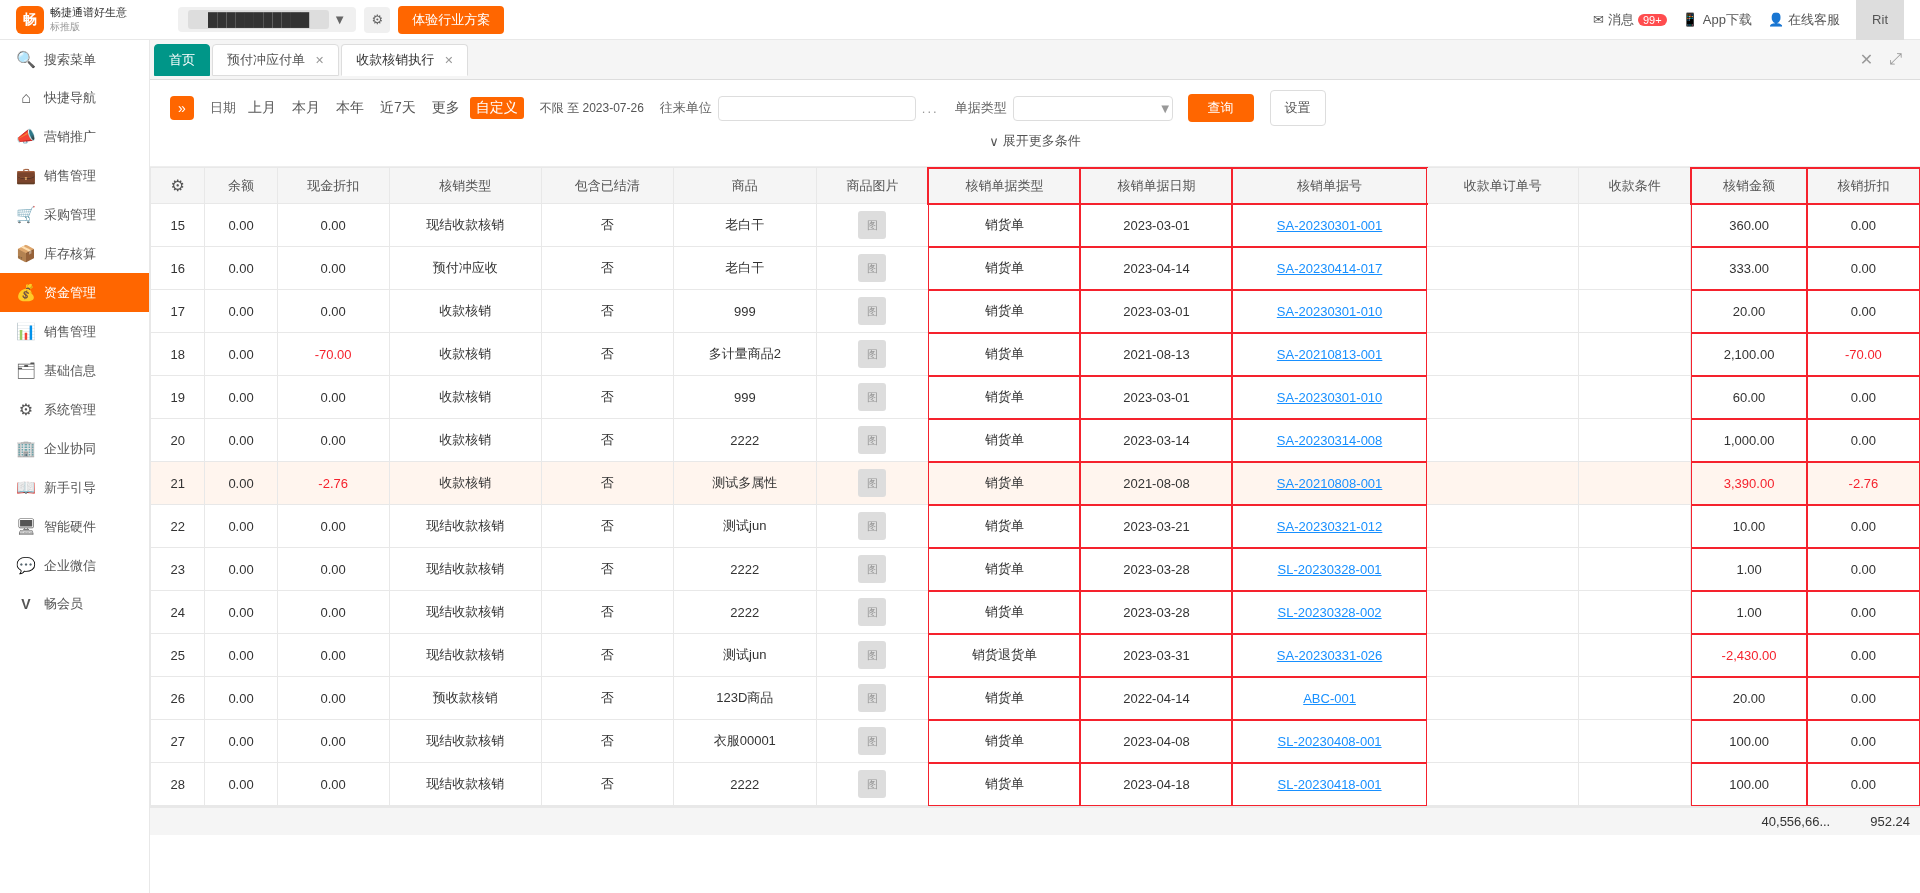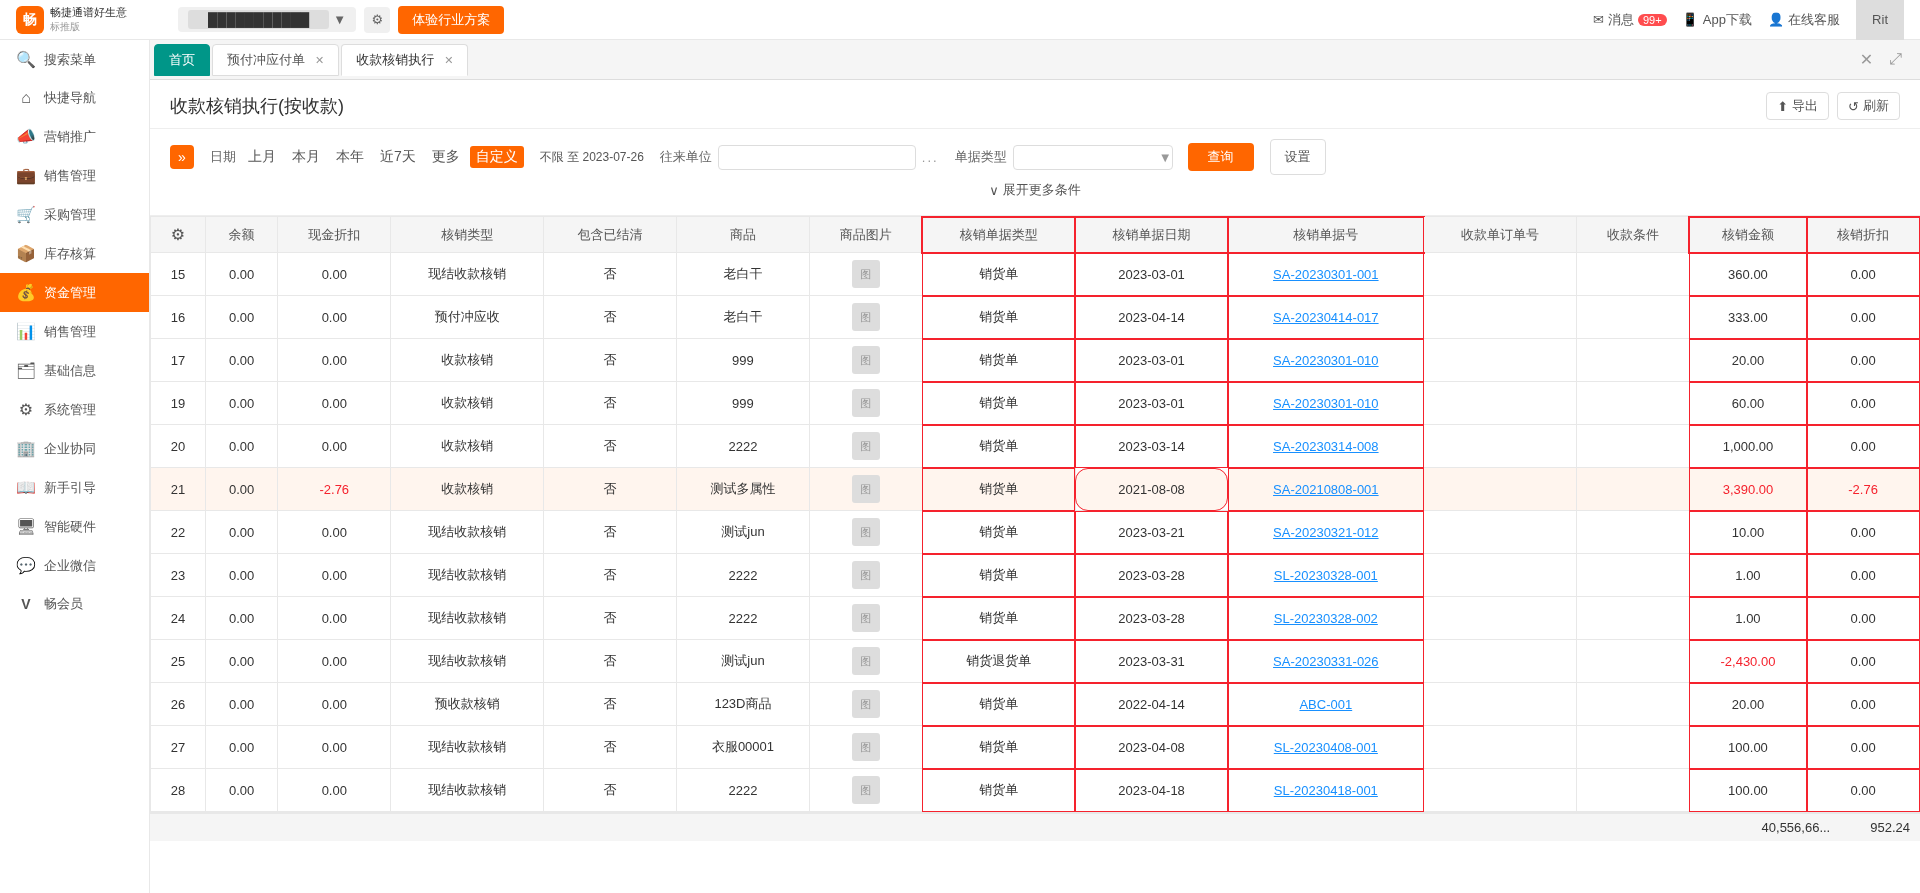--- a/index.html
+++ b/index.html
@@ -303,33 +303,20 @@
       <div class="tab active">
         <span>收款核销执行</span>
         <span class="tab-close">✕</span>
       </div>
       <div class="tab-actions">
         <span class="tab-action-btn">✕</span>
         <span class="tab-action-btn">⤢</span>
       </div>
     </div>
 
-    <div class="page-header">
-      <h2 class="page-title">收款核销执行(按收款)</h2>
-      <div class="page-actions">
-        <button class="btn-export">
-          <span>⬆</span>
-          <span>导出</span>
-        </button>
-        <button class="btn-refresh">
-          <span>↺</span>
-          <span>刷新</span>
-        </button>
-      </div>
-    </div>
 
     <div class="filter-bar">
       <div class="filter-row">
         <div class="filter-expand-btn">»</div>
         <div class="filter-group">
           <span class="filter-label">日期</span>
           <div class="filter-date-options">
             <span class="date-opt">上月</span>
             <span class="date-opt">本月</span>
             <span class="date-opt">本年</span>
@@ -431,20 +418,38 @@
               </td>
               <td style="outline: rgb(245, 34, 45) solid 1px; outline-offset: -1px;">销货单</td>
               <td style="outline: rgb(245, 34, 45) solid 1px; outline-offset: -1px;">2023-03-01</td>
               <td style="outline: rgb(245, 34, 45) solid 1px; outline-offset: -1px;"><a class="link-text">SA-20230301-010</a></td>
               <td></td>
               <td></td>
               <td style="outline: rgb(245, 34, 45) solid 1px; outline-offset: -1px;">20.00</td>
               <td style="outline: rgb(245, 34, 45) solid 1px; outline-offset: -1px;">0.00</td>
             </tr>
             <tr>
+              <td>18</td>
+              <td>0.00</td>
+              <td class="red-text">-70.00</td>
+              <td>收款核销</td>
+              <td>否</td>
+              <td>多计量商品2</td>
+              <td>
+                <div style="width:28px;height:28px;background:#ddd;border-radius:3px;margin:auto;display:flex;align-items:center;justify-content:center;font-size:11px;color:#999;">图</div>
+              </td>
+              <td style="outline: rgb(245, 34, 45) solid 1px; outline-offset: -1px;">销货单</td>
+              <td style="outline: rgb(245, 34, 45) solid 1px; outline-offset: -1px;">2021-08-13</td>
+              <td style="outline: rgb(245, 34, 45) solid 1px; outline-offset: -1px;"><a class="link-text">SA-20210813-001</a></td>
+              <td></td>
+              <td></td>
+              <td style="outline: rgb(245, 34, 45) solid 1px; outline-offset: -1px;">2,100.00</td>
+              <td class="red-text" style="outline: rgb(245, 34, 45) solid 1px; outline-offset: -1px;">-70.00</td>
+            </tr>
+            <tr>
               <td>19</td>
               <td>0.00</td>
               <td>0.00</td>
               <td>收款核销</td>
               <td>否</td>
               <td>999</td>
               <td>
                 <div style="width:28px;height:28px;background:#ddd;border-radius:3px;margin:auto;display:flex;align-items:center;justify-content:center;font-size:11px;color:#999;">图</div>
               </td>
               <td style="outline: rgb(245, 34, 45) solid 1px; outline-offset: -1px;">销货单</td>
@@ -477,21 +482,21 @@
               <td>21</td>
               <td>0.00</td>
               <td class="red-text">-2.76</td>
               <td>收款核销</td>
               <td>否</td>
               <td>测试多属性</td>
               <td>
                 <div style="width:28px;height:28px;background:#ddd;border-radius:3px;margin:auto;display:flex;align-items:center;justify-content:center;font-size:11px;color:#999;">图</div>
               </td>
               <td style="outline: rgb(245, 34, 45) solid 1px; outline-offset: -1px;">销货单</td>
-              <td style="outline: rgb(245, 34, 45) solid 1px; outline-offset: -1px; border-radius: 13px;">2021-08-08</td>
+              <td style="outline: rgb(245, 34, 45) solid 1px; outline-offset: -1px;">2021-08-08</td>
               <td style="outline: rgb(245, 34, 45) solid 1px; outline-offset: -1px;"><a class="link-text">SA-20210808-001</a></td>
               <td></td>
               <td></td>
               <td class="red-text" style="outline: rgb(245, 34, 45) solid 1px; outline-offset: -1px;">3,390.00</td>
               <td class="red-text" style="outline: rgb(245, 34, 45) solid 1px; outline-offset: -1px;">-2.76</td>
             </tr>
             <tr>
               <td>22</td>
               <td>0.00</td>
               <td>0.00</td>

